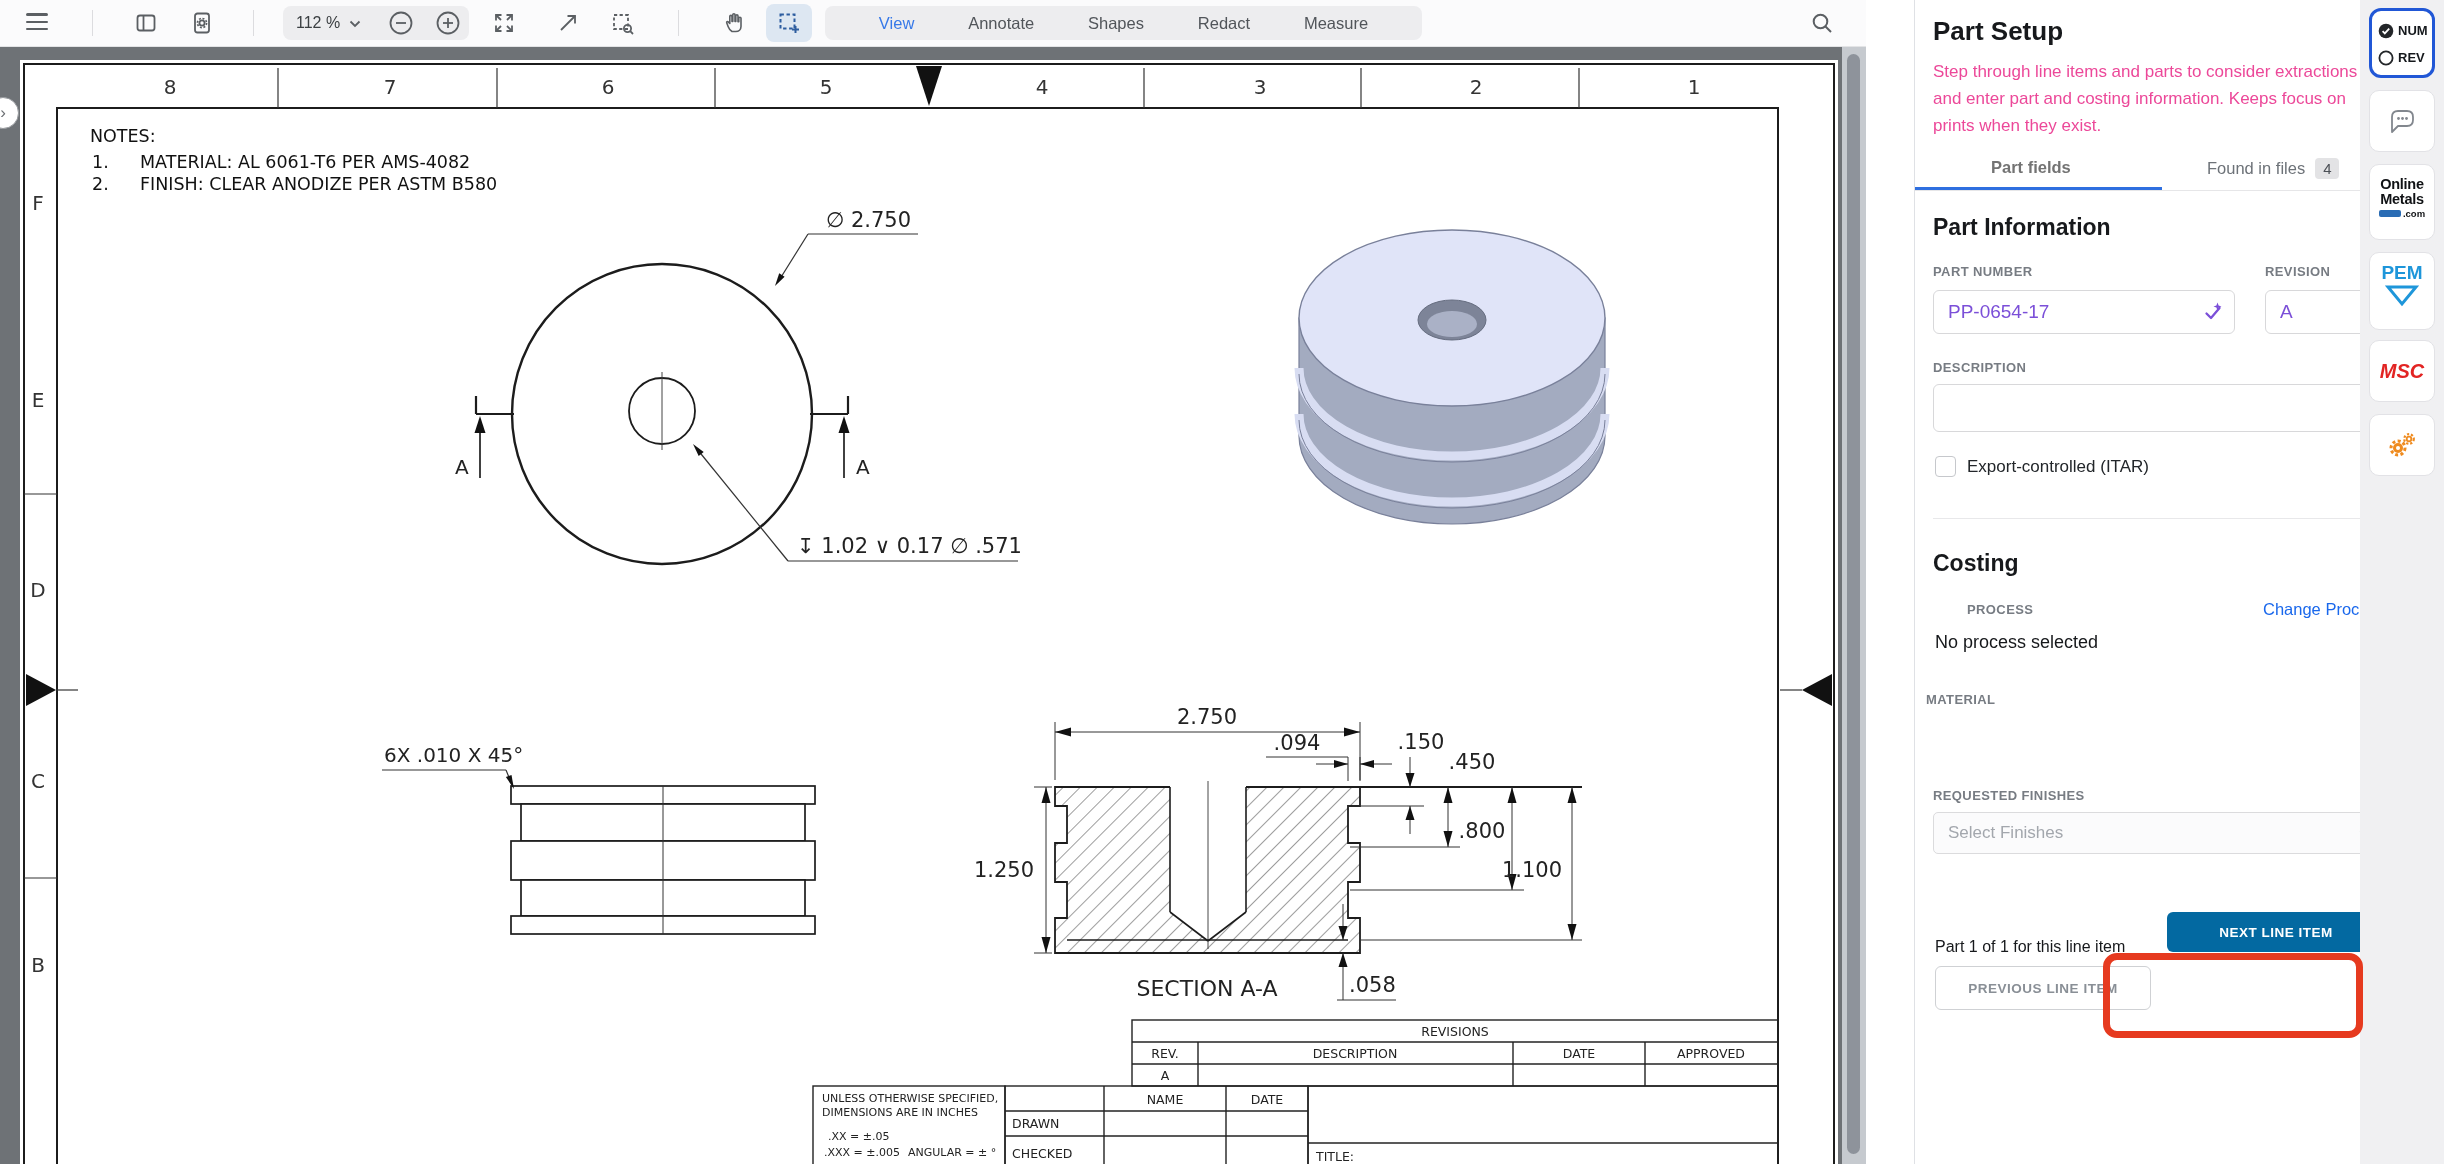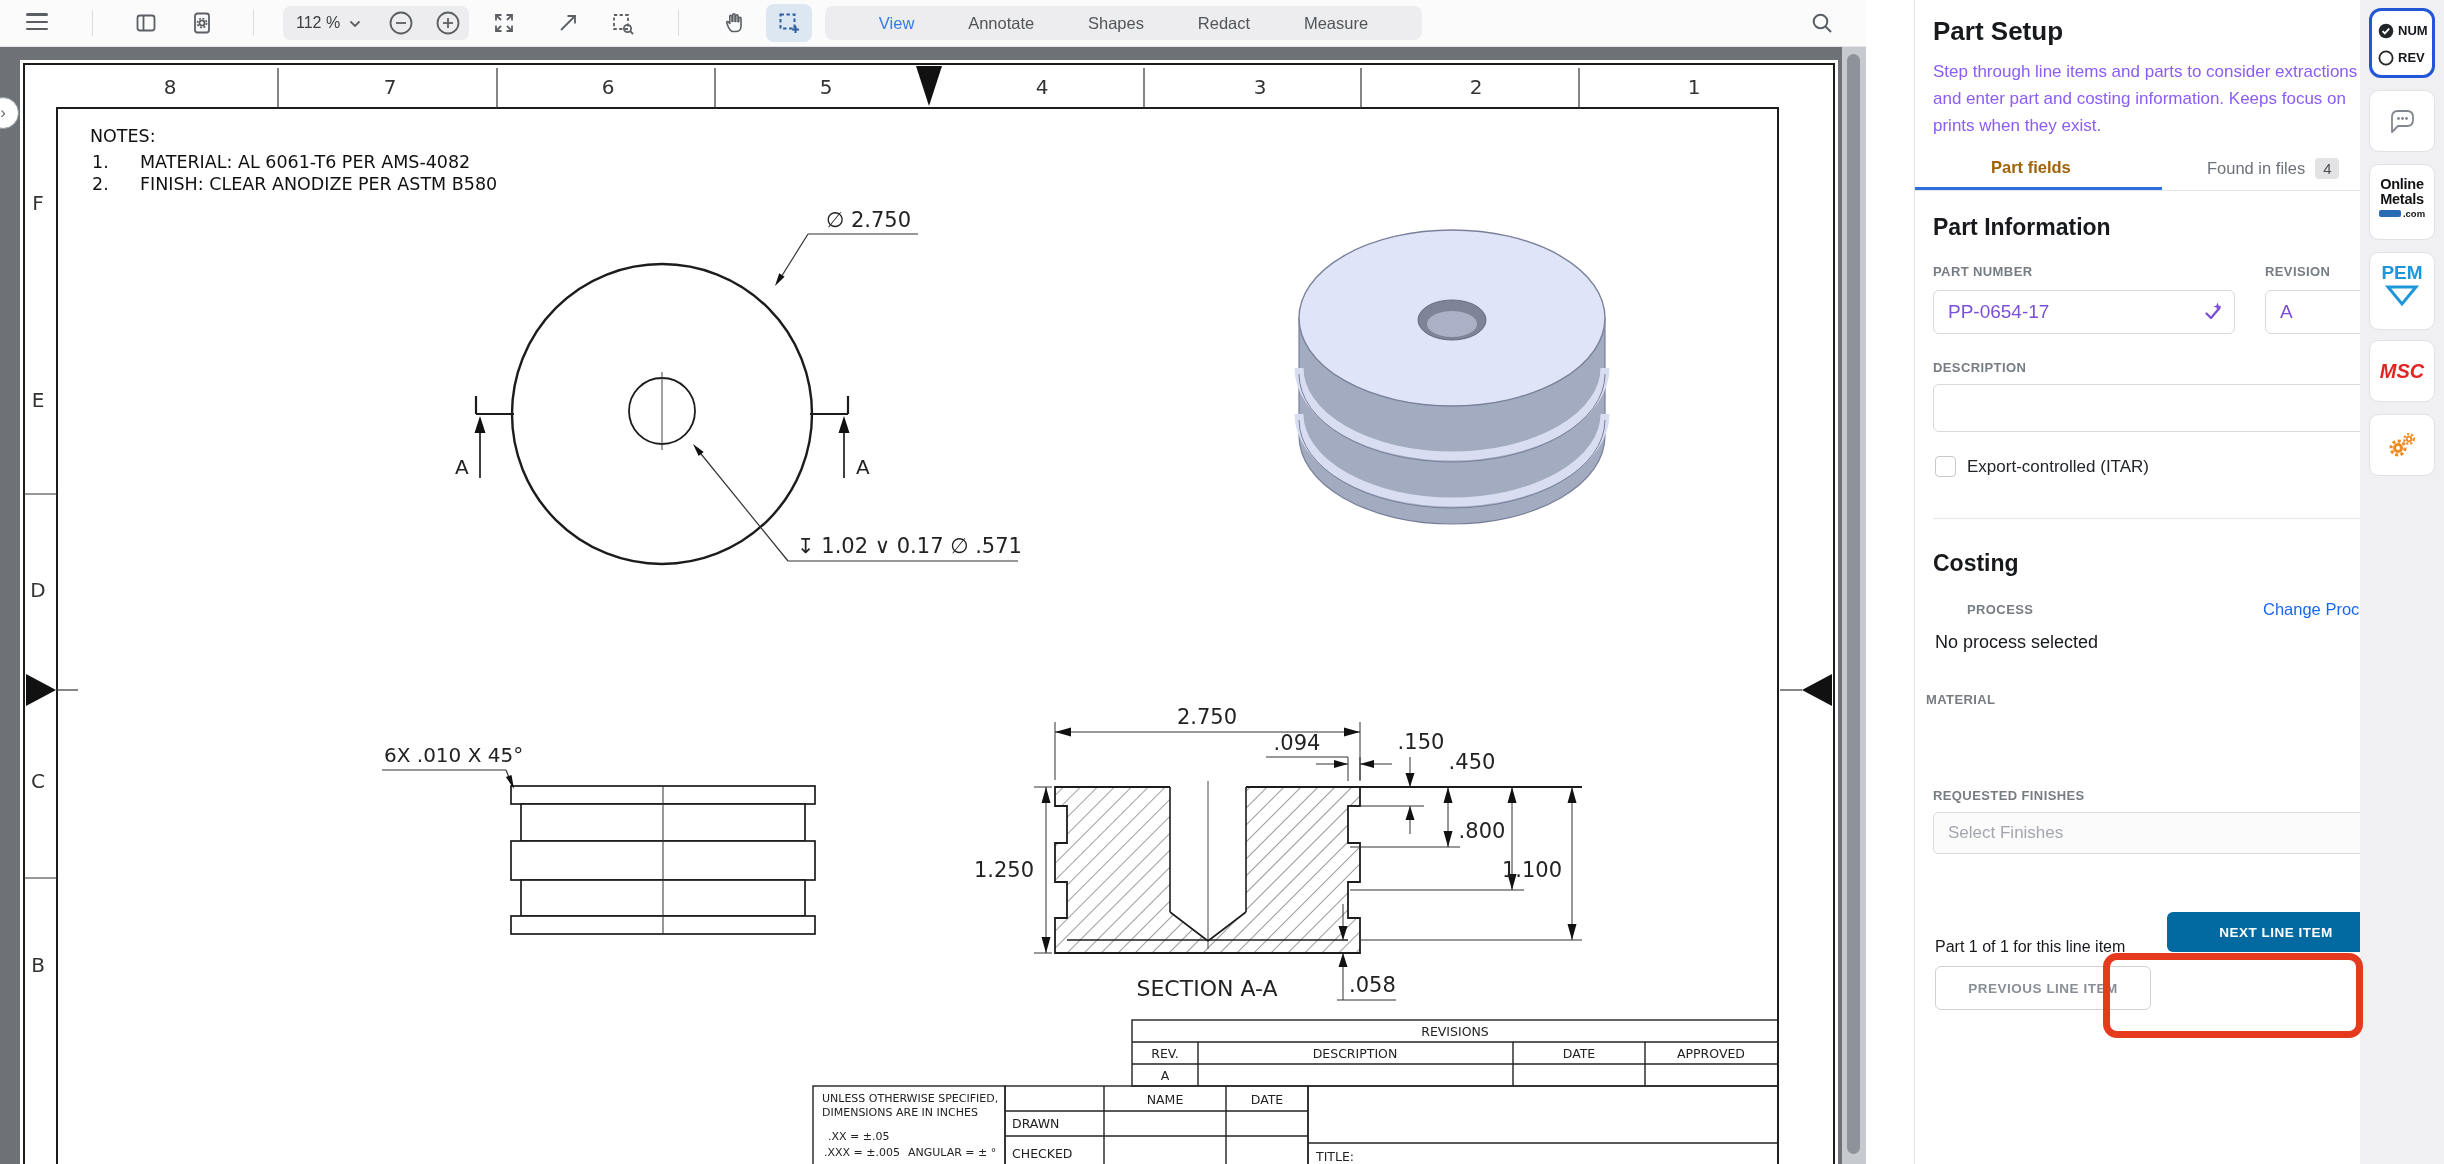--- a/index.html
+++ b/index.html
@@ -21,21 +21,21 @@
   #canvas{position:absolute;left:0;top:46px;width:1866px;height:1118px;background:#6e7276;}
   svg text{font-family:"DejaVu Sans",sans-serif;}
   #collapse-btn{position:absolute;left:-13px;top:51px;width:30px;height:30px;background:#fff;border:1.5px solid #979a9e;border-radius:50%;display:flex;align-items:center;justify-content:center;color:#6d7074;font-size:17px;z-index:6;}
   #scroll-track{position:absolute;left:1842px;top:0;width:24px;height:1118px;background:#c6cacf;}
   #scroll-thumb{position:absolute;left:5px;top:8px;width:13px;height:1100px;background:#8e939b;border-radius:7px;}
   
   #panel{position:absolute;left:1866px;top:0;width:494px;height:1164px;background:#fff;border-left:1px solid #dfe1e5;z-index:4;margin-left:48px;}
   .p-abs{position:absolute;}
   .p-h1{font-size:26px;font-weight:700;color:#17191c;}
   .p-h2{font-size:23px;font-weight:700;color:#17191c;}
-  .p-desc{font-size:17px;line-height:27px;color:#8b5cf6;width:450px;}
+  .p-desc{font-size:17px;line-height:27px;color:#ec4899;width:450px;}
   .p-label{font-size:13px;font-weight:700;color:#777c83;letter-spacing:.4px;}
   .p-input{border:1px solid #d8d8da;border-radius:6px;background:#fff;display:flex;align-items:center;}
   .purple-val{font-size:19px;color:#7b4fd8;}
   .p-select{border:1px solid #dbdbdd;border-radius:5px;background:#fbfbfc;display:flex;align-items:center;justify-content:space-between;padding:0 14px;}
   .p-select span{font-size:17px;color:#a3a7ad;}
   .tab-row-border{left:0;top:190px;width:494px;height:1px;background:#e6e6e8;}
   .tab-underline{left:0;top:187px;width:247px;height:3px;background:#2e6fe0;}
   .p-tab{font-size:16.5px;}
   .badge{display:inline-block;background:#e3e3e5;border-radius:4px;padding:2px 8px;font-size:15px;color:#4c5056;margin-left:10px;}
   .btn{display:flex;align-items:center;justify-content:center;border-radius:6px;font-size:13.5px;font-weight:700;letter-spacing:.5px;cursor:pointer;}
@@ -404,21 +404,21 @@
     <div id="collapse-btn">›</div>
     <div id="scroll-track">
       <div id="scroll-thumb"></div>
     </div>
   </div>
 
   <div id="panel">
     <div class="p-abs p-h1" style="left:18px;top:16px;">Part Setup</div>
     <div class="p-abs p-desc" style="left:18px;top:58px;">Step through line items and parts to consider extractions and enter part and costing information. Keeps focus on prints when they exist.</div>
 
-    <div class="p-abs p-tab" style="left:76px;top:158px;color:#a16207;font-weight:600;">Part fields</div>
+    <div class="p-abs p-tab" style="left:76px;top:158px;color:#737373;font-weight:600;">Part fields</div>
     <div class="p-abs p-tab" style="left:292px;top:158px;color:#6d7278;">
       <span>Found in files</span><span class="badge">4</span>
     </div>
     <div class="p-abs tab-underline"></div>
     <div class="p-abs tab-row-border"></div>
 
     <div class="p-abs p-h2" style="left:18px;top:214px;">Part Information</div>
     <div class="p-abs p-label" style="left:18px;top:264px;">PART NUMBER</div>
     <div class="p-abs p-label" style="left:350px;top:264px;">REVISION</div>
 

